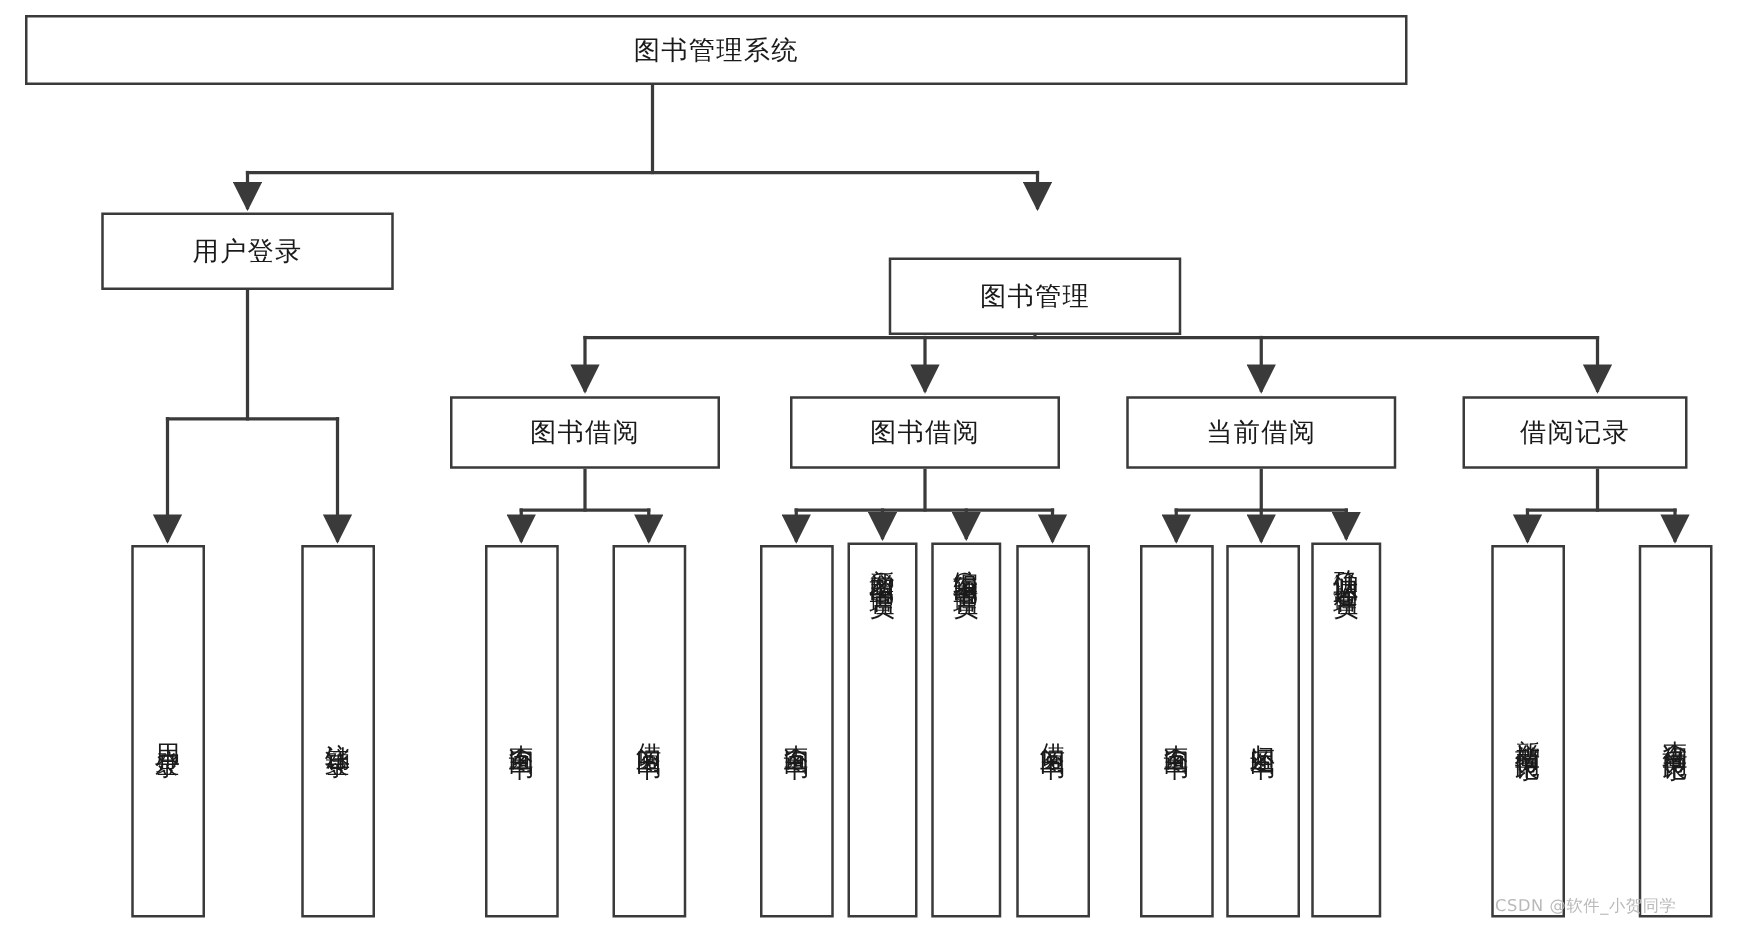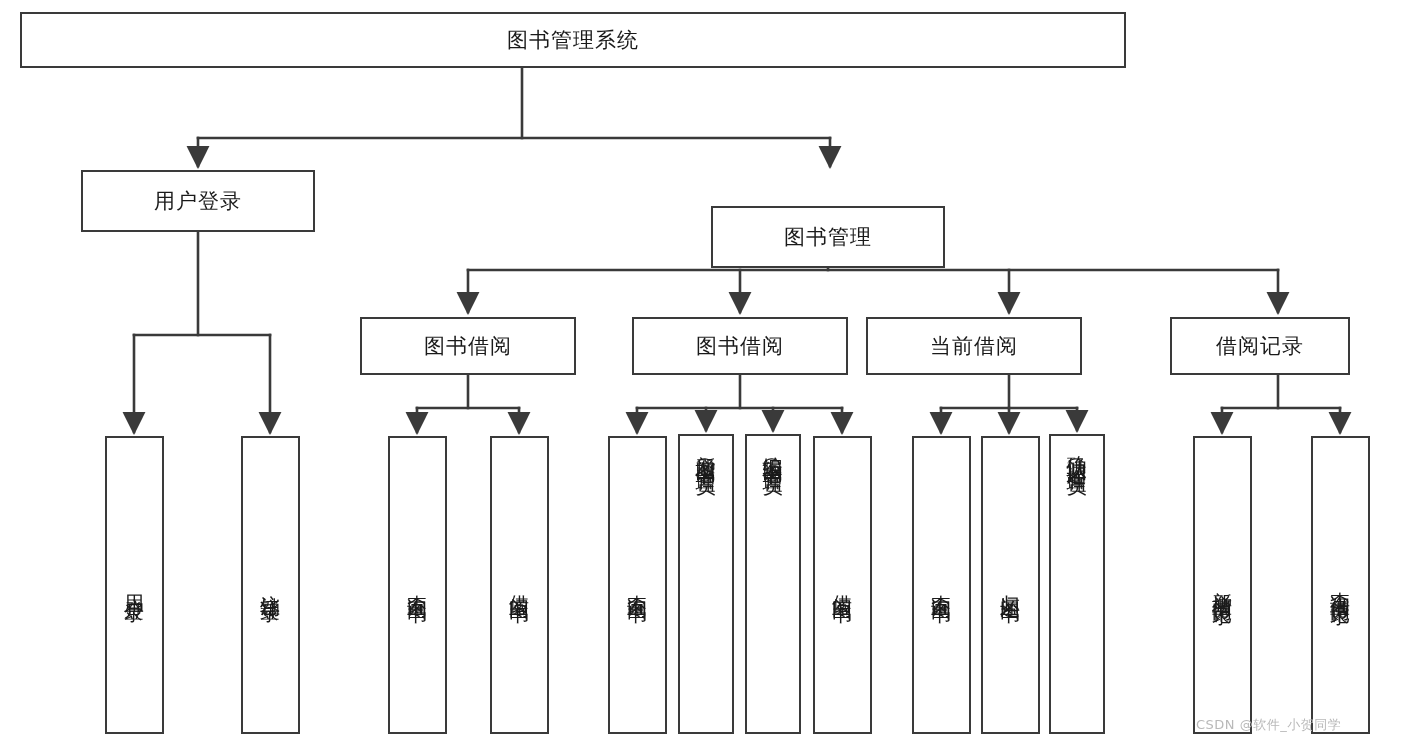--- a/index.html
+++ b/index.html
@@ -140,21 +140,21 @@
   <div class="node h" style="left:711px;top:170px;width:234px;height:62px;margin-top:36px;">
     <span>图书管理</span>
   </div>
 
   <div class="node h" style="left:360px;top:317px;width:216px;height:58px;">
     <span>图书借阅</span>
   </div>
   <div class="node h" style="left:632px;top:317px;width:216px;height:58px;">
     <span>图书借阅</span>
   </div>
-  <div class="node h" style="left:866px;top:317px;width:216px;height:58px;">
+  <div class="node h" style="left:901px;top:317px;width:216px;height:58px;">
     <span>当前借阅</span>
   </div>
   <div class="node h" style="left:1170px;top:317px;width:180px;height:58px;">
     <span>借阅记录</span>
   </div>
 
   <div class="node v" style="left:105px;top:436px;width:59px;height:298px;">
     <span class="vwrap">
       <span class="vtext">用户登录</span>
     </span>

